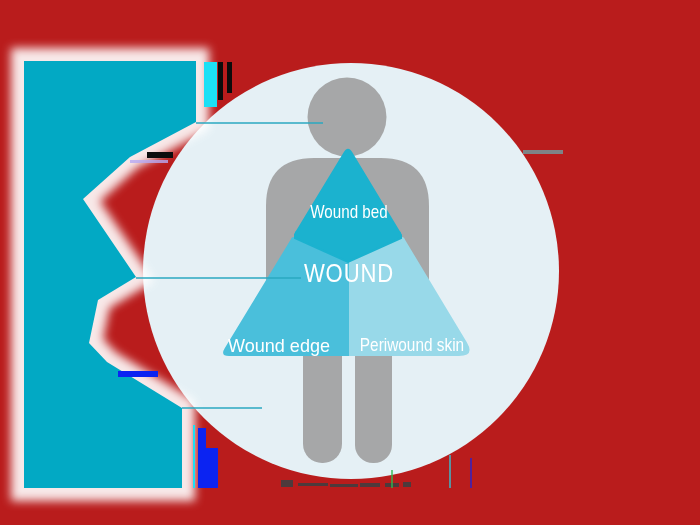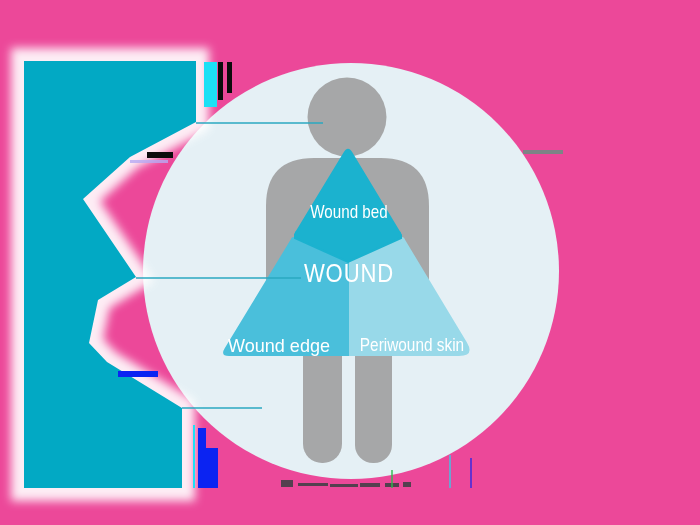--- a/index.html
+++ b/index.html
@@ -1,17 +1,17 @@
 <!DOCTYPE html>
 <html><head>
 <meta charset="utf-8">
 <style>
   html,body { margin:0; padding:0; background:#ffffff; }
   .stage {
-    position:relative; width:700px; height:525px; background:#ec4899;
+    position:relative; width:700px; height:525px; background:#b91c1c;
     overflow:hidden; font-family:"Liberation Sans", sans-serif;
   }
   .stage svg { position:absolute; left:0; top:0; }
   .lbl {
     position:absolute; color:#ffffff; white-space:nowrap;
     transform-origin:center; line-height:1;
   }
   .lbl-bed  { left:349px; top:211px; font-size:19px; transform:translate(-50%,-50%) scaleX(0.80); }
   .lbl-wound{ left:349px; top:273px; font-size:26px; transform:translate(-50%,-50%) scaleX(0.85); letter-spacing:1px; }
   .lbl-edge { left:279px; top:345px; font-size:19px; transform:translate(-50%,-50%) scaleX(0.95); }

